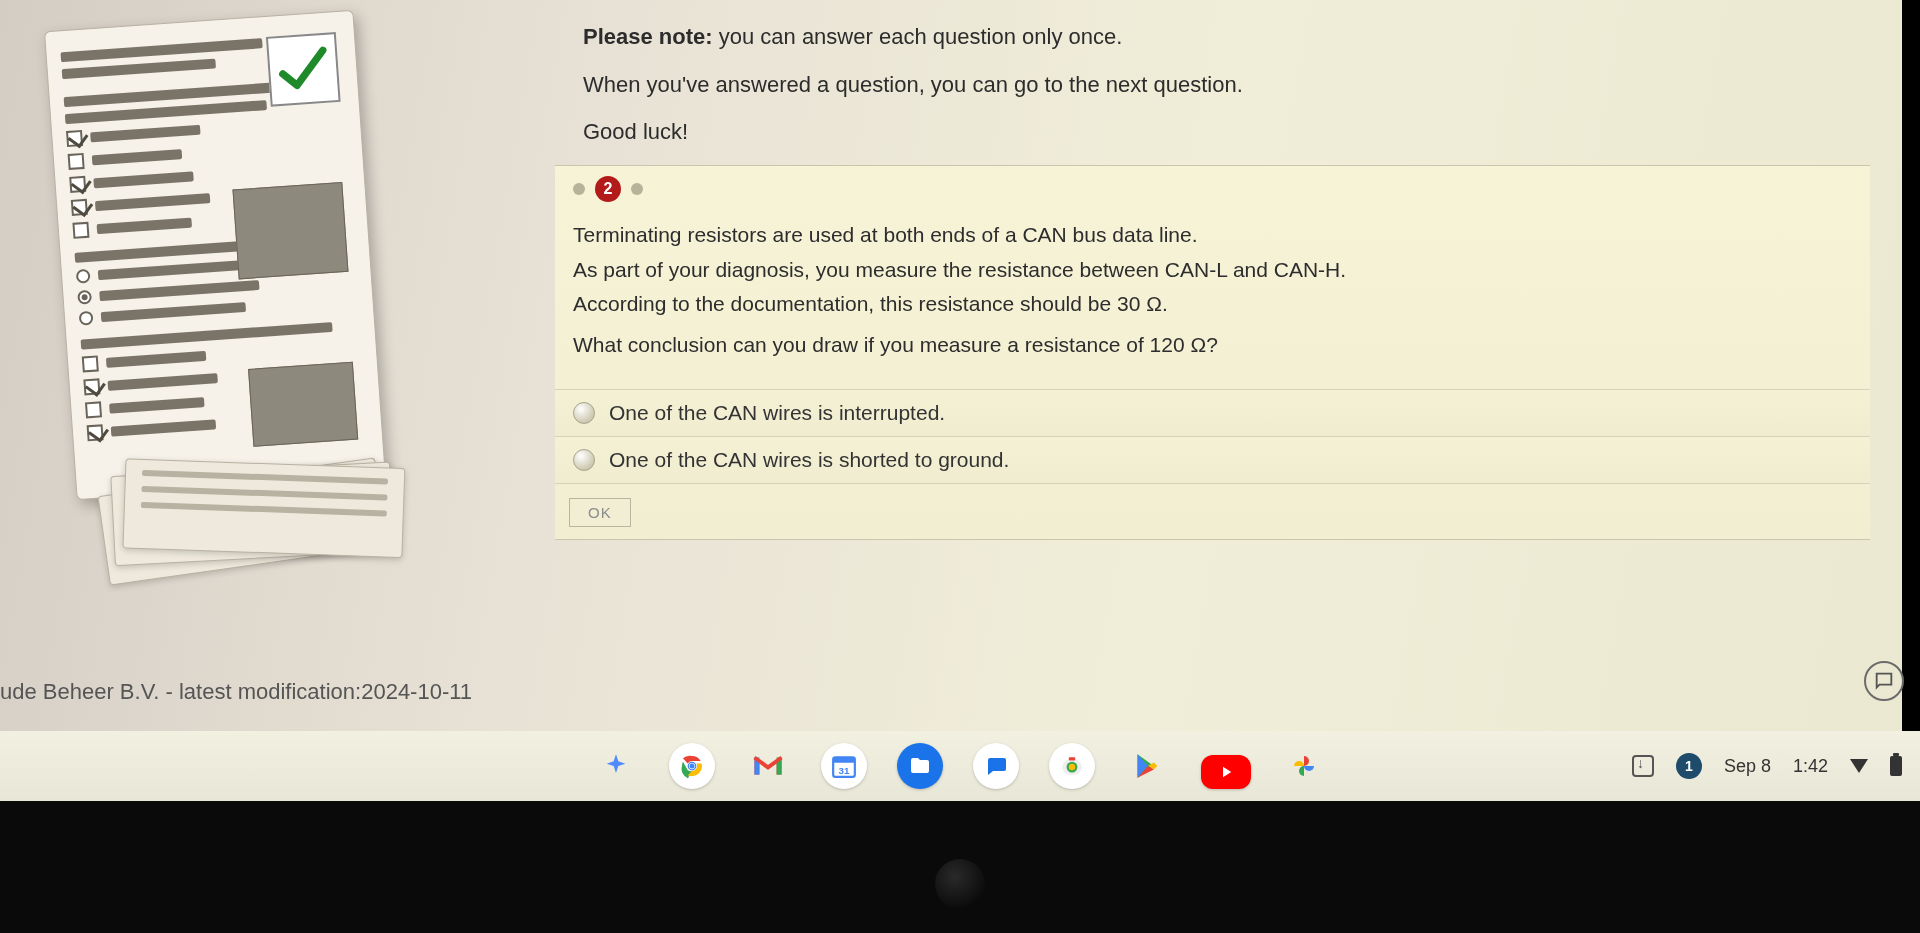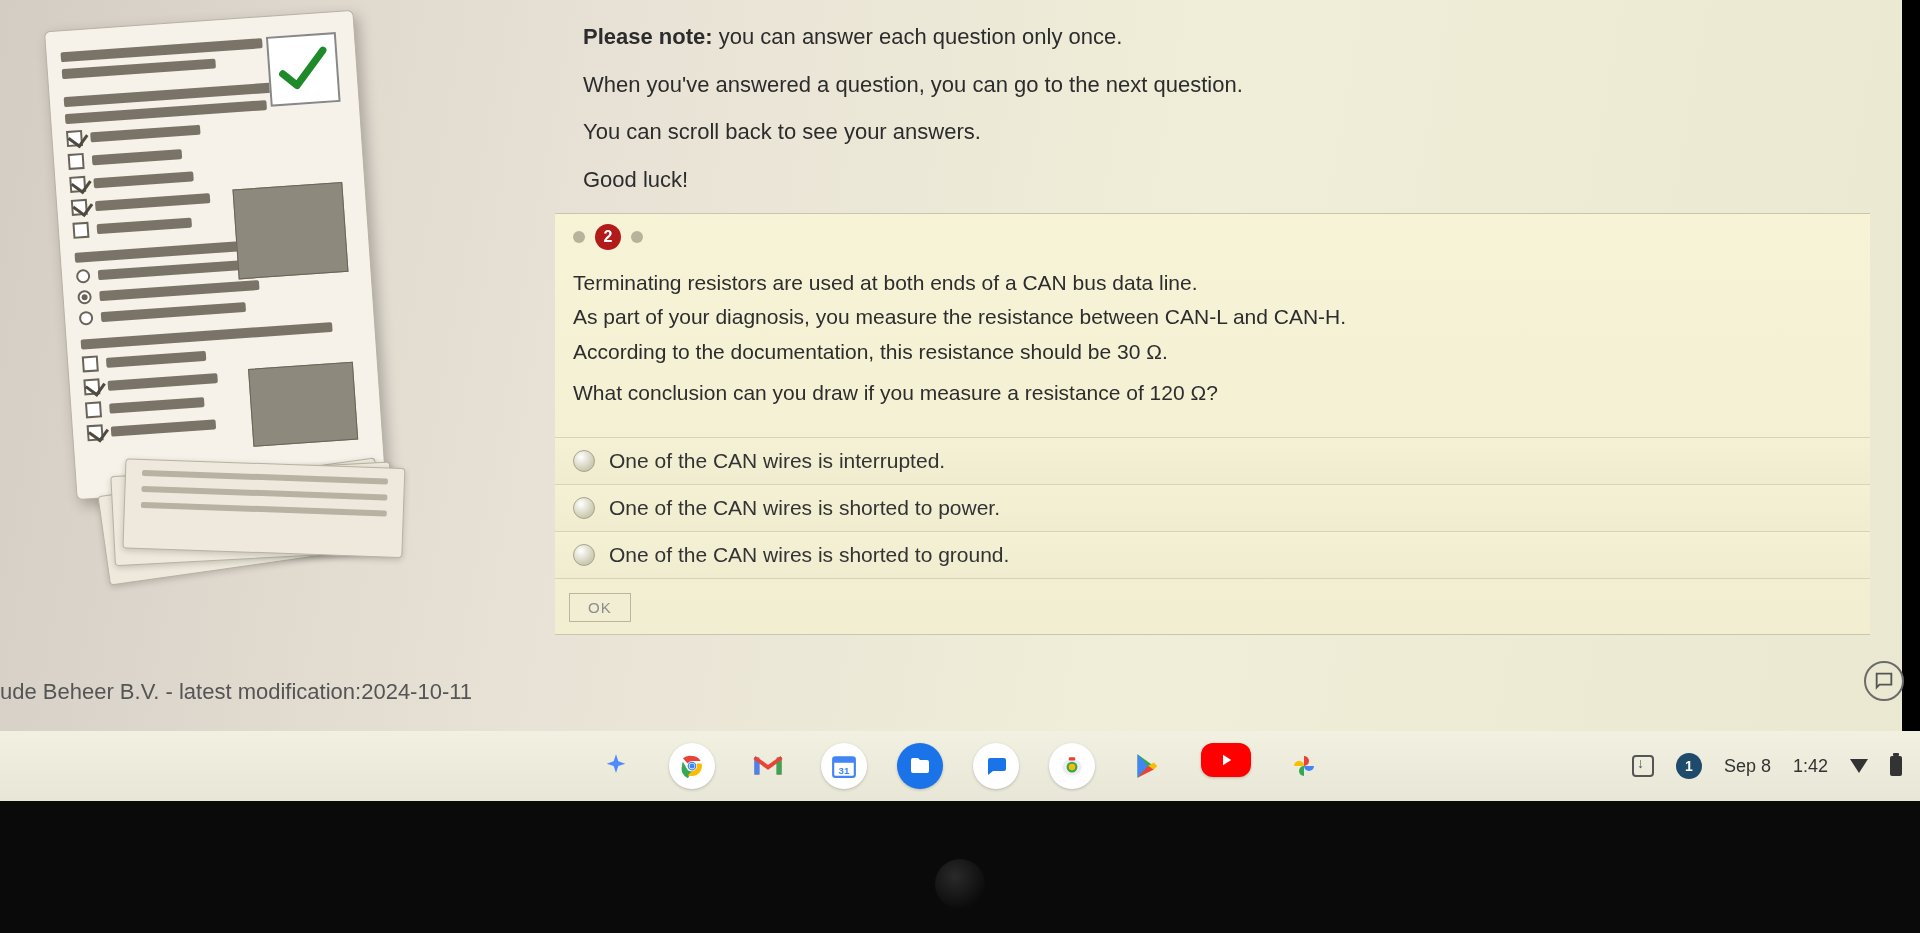--- a/index.html
+++ b/index.html
@@ -182,21 +182,21 @@
     background: linear-gradient(180deg, #f2f0e0 0%, #e8e6d6 100%);
     display: flex;
     align-items: center;
     padding: 0 18px 0 0;
   }
   .tb-center {
     position: absolute;
     left: 50%;
     transform: translateX(-50%);
     display: flex;
-    align-items: flex-start;
+    align-items: flex-end;
     gap: 30px;
   }
   .tb-icon {
     width: 46px; height: 46px; border-radius: 50%;
     background: #fff;
     box-shadow: 0 1px 3px rgba(0,0,0,0.2);
     display: flex; align-items: center; justify-content: center;
     font-size: 22px;
     cursor: pointer;
     position: relative;
@@ -329,21 +329,20 @@
       </div>
   </div>
 </div>
 
 <div class="main">
   <div class="intro">
     <p>
       <span class="bold">Please note:</span><span> you can answer each question only once.</span>
     </p>
     <p>When you've answered a question, you can go to the next question.</p>
-    <p>You can scroll back to see your answers.</p>
     <p>Good luck!</p>
   </div>
 
   <div class="question-card">
     <div class="q-pager">
       <span class="dot"></span>
       <span class="badge">2</span>
       <span class="dot"></span>
     </div>
 
@@ -351,24 +350,20 @@
       <p>Terminating resistors are used at both ends of a CAN bus data line.</p>
       <p>As part of your diagnosis, you measure the resistance between CAN-L and CAN-H.</p>
       <p>According to the documentation, this resistance should be 30 Ω.</p>
       <p class="ask">What conclusion can you draw if you measure a resistance of 120 Ω?</p>
     </div>
 
     <div class="options">
       <div class="option">
         <span class="radio"></span>
         <span>One of the CAN wires is interrupted.</span>
-      </div>
-      <div class="option">
-        <span class="radio"></span>
-        <span>One of the CAN wires is shorted to power.</span>
       </div>
       <div class="option">
         <span class="radio"></span>
         <span>One of the CAN wires is shorted to ground.</span>
       </div>
     </div>
 
     <button class="ok-btn">OK</button>
   </div>
 </div>

